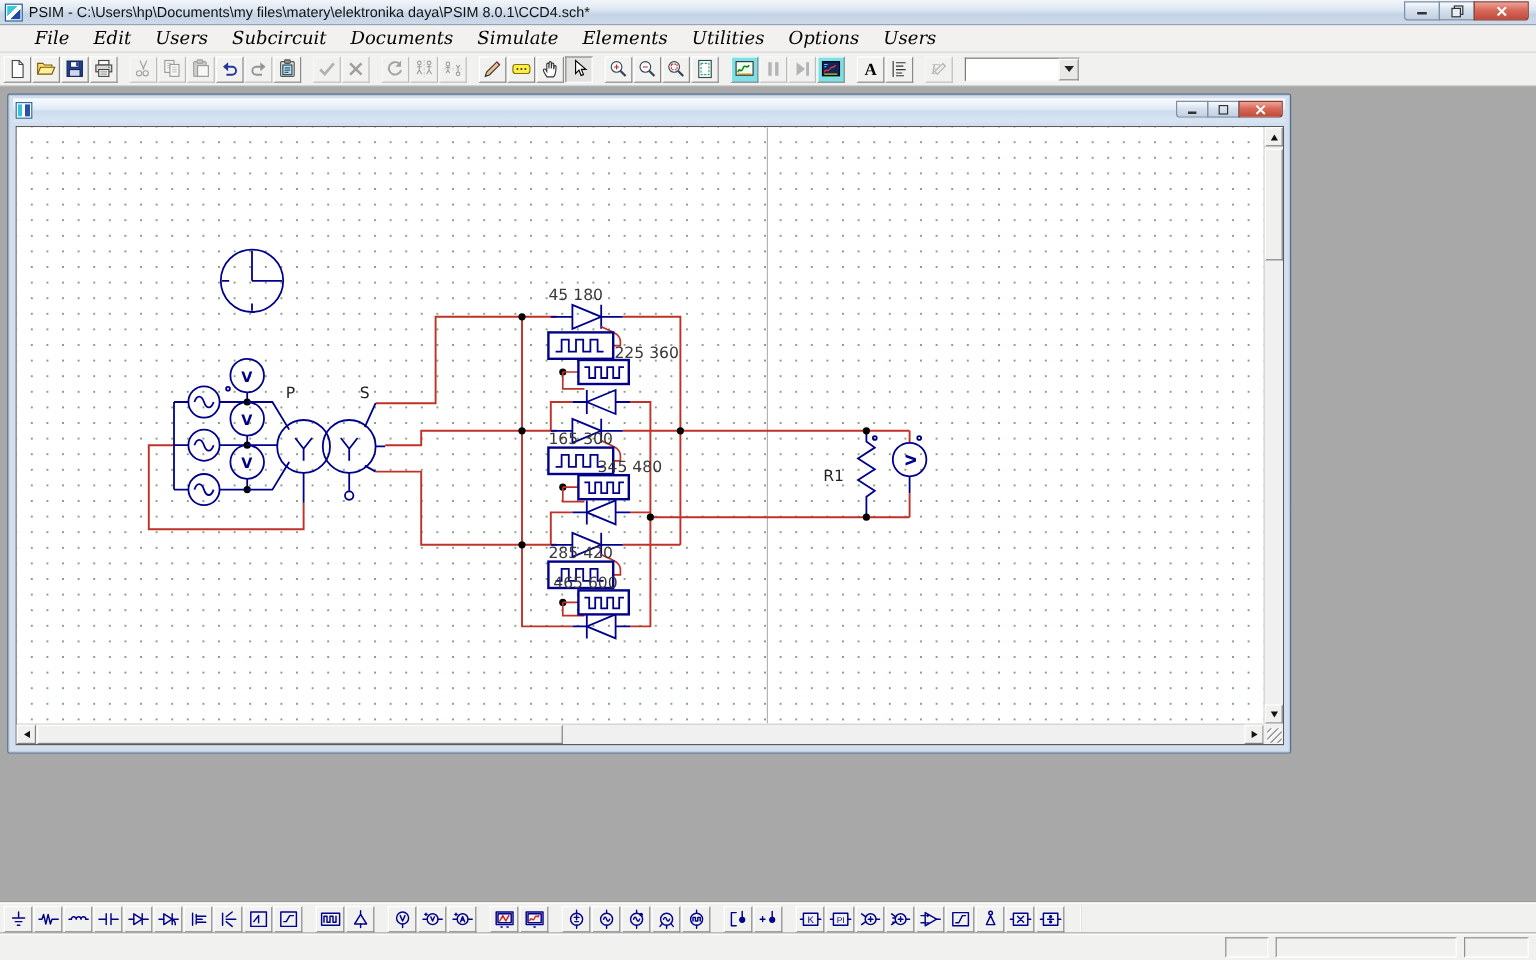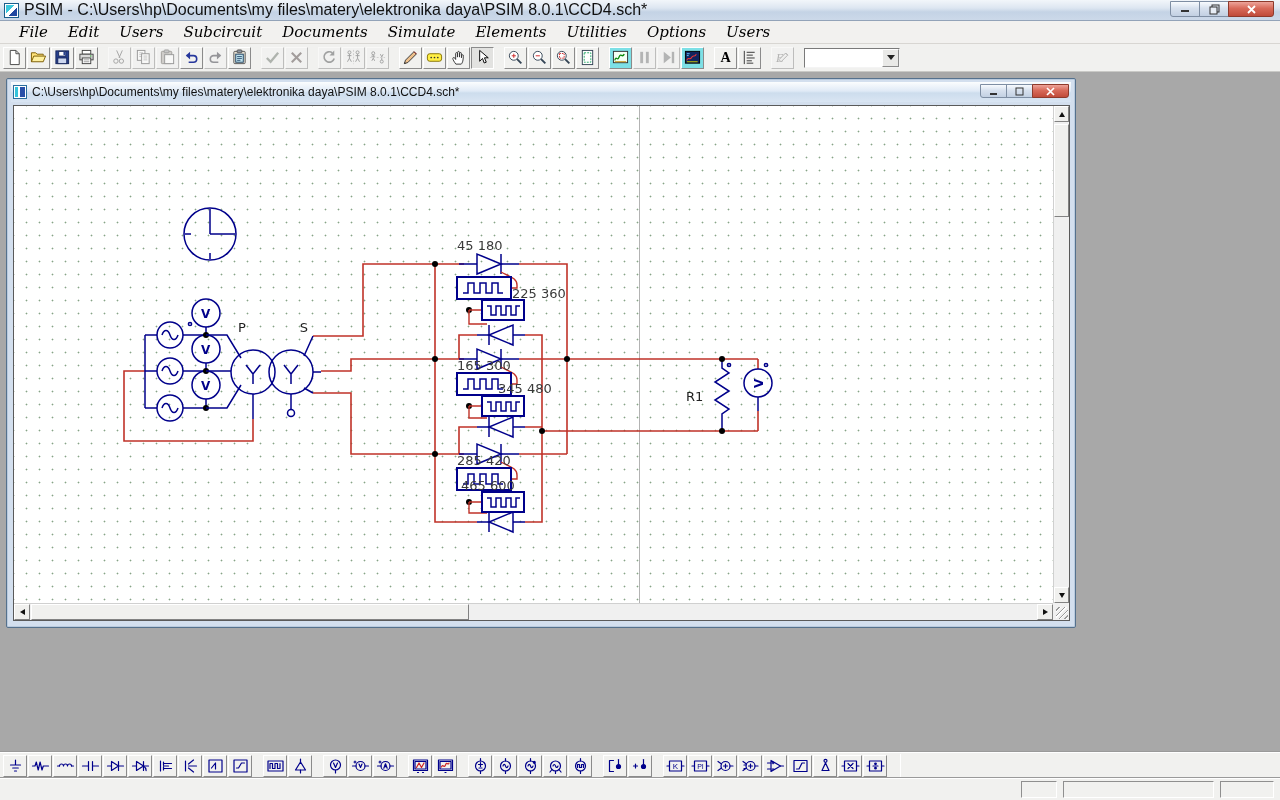--- a/index.html
+++ b/index.html
@@ -7,33 +7,33 @@
     font-family:"Liberation Sans", sans-serif; background:#a8a8a8; }
 
   
   .titlebar { position:absolute; left:0; top:0; width:1280px; height:21px;
     background:linear-gradient(#f2f6fa,#dde6f1 40%,#c4d3e5 60%,#ccd9e9);
     border-bottom:1px solid #93a3b8; display:flex; align-items:center; padding-left:4px; }
   .app-icon { width:15px; height:15px; margin-right:5px; background:#fff;
     border:1px solid #1a5d8c; position:relative; }
   .app-icon:before { content:""; position:absolute; left:1px; top:1px; width:11px; height:11px;
     background:linear-gradient(135deg,#39c7dd 0 40%, #fff 40% 60%, #2248a0 60%); }
-  .title-text { font-size:16px; color:#111; }
+  .title-text { font-size:12px; color:#111; }
   .win-buttons { position:absolute; top:1px; right:6px; display:flex; }
   .win-btn { height:16px; display:flex; align-items:center; justify-content:center;
     border:1px solid #7e8ea3; background:linear-gradient(#f8fbfe,#d7e1ee 45%,#c2d0e2);
     margin-left:-1px; }
   .win-btn.first { border-radius:0 0 0 3px; }
   .win-btn.close { background:linear-gradient(#eda49a,#d86a5a 45%,#c04b3a); border-color:#8e3a2c;
     border-radius:0 0 3px 0; }
   .doc-btn { height:14px; }
 
   
   .menubar { position:absolute; left:0; top:21px; width:1280px; height:23px; background:#f2f1ef;
-    border-bottom:1px solid #d8d6d2; display:flex; align-items:center; padding-left:9px; }
+    border-bottom:1px solid #d8d6d2; display:flex; align-items:center; padding-left:19px; }
   .menu-item { font-family:"DejaVu Serif", serif; font-style:italic; font-size:15px; color:#000;
     padding:1px 10px 2px 10px; background:none; border:none; }
 
   
   .toolbar { position:absolute; left:0; top:44px; width:1280px; height:28px; background:#f1f1ef;
     border-bottom:1px solid #c9c9c6; display:flex; align-items:center; padding-left:3px; }
   .tb-group { display:flex; margin-right:9px; }
   .tb-btn { width:23px; height:22px; background:#f1f1ef; border:1px solid;
     border-color:#ffffff #8b8b8b #8b8b8b #ffffff; margin-right:1px;
     display:flex; align-items:center; justify-content:center; padding:0; }
@@ -373,21 +373,20 @@
       <span class="combo-btn">
         <span class="combo-arrow"></span>
       </span>
     </span>
   </div>
 
 <div class="mdi">
   <div class="docwin">
     <div class="doc-titlebar">
       <span class="doc-icon"></span>
-      <span class="doc-title-text">C:\Users\hp\Documents\my files\matery\elektronika daya\PSIM 8.0.1\CCD4.sch*</span>
       <span class="doc-buttons">
         <button class="win-btn doc-btn first" style="width:27px">
           <svg width="9" height="9">
               <path d="M1 7h7" stroke="#333" stroke-width="2" fill="none"></path>
             </svg>
           </button>
         <button class="win-btn doc-btn" style="width:27px">
           <svg width="9" height="9">
               <rect x="1" y="1" width="7" height="7" fill="none" stroke="#333"></rect>
             </svg>

